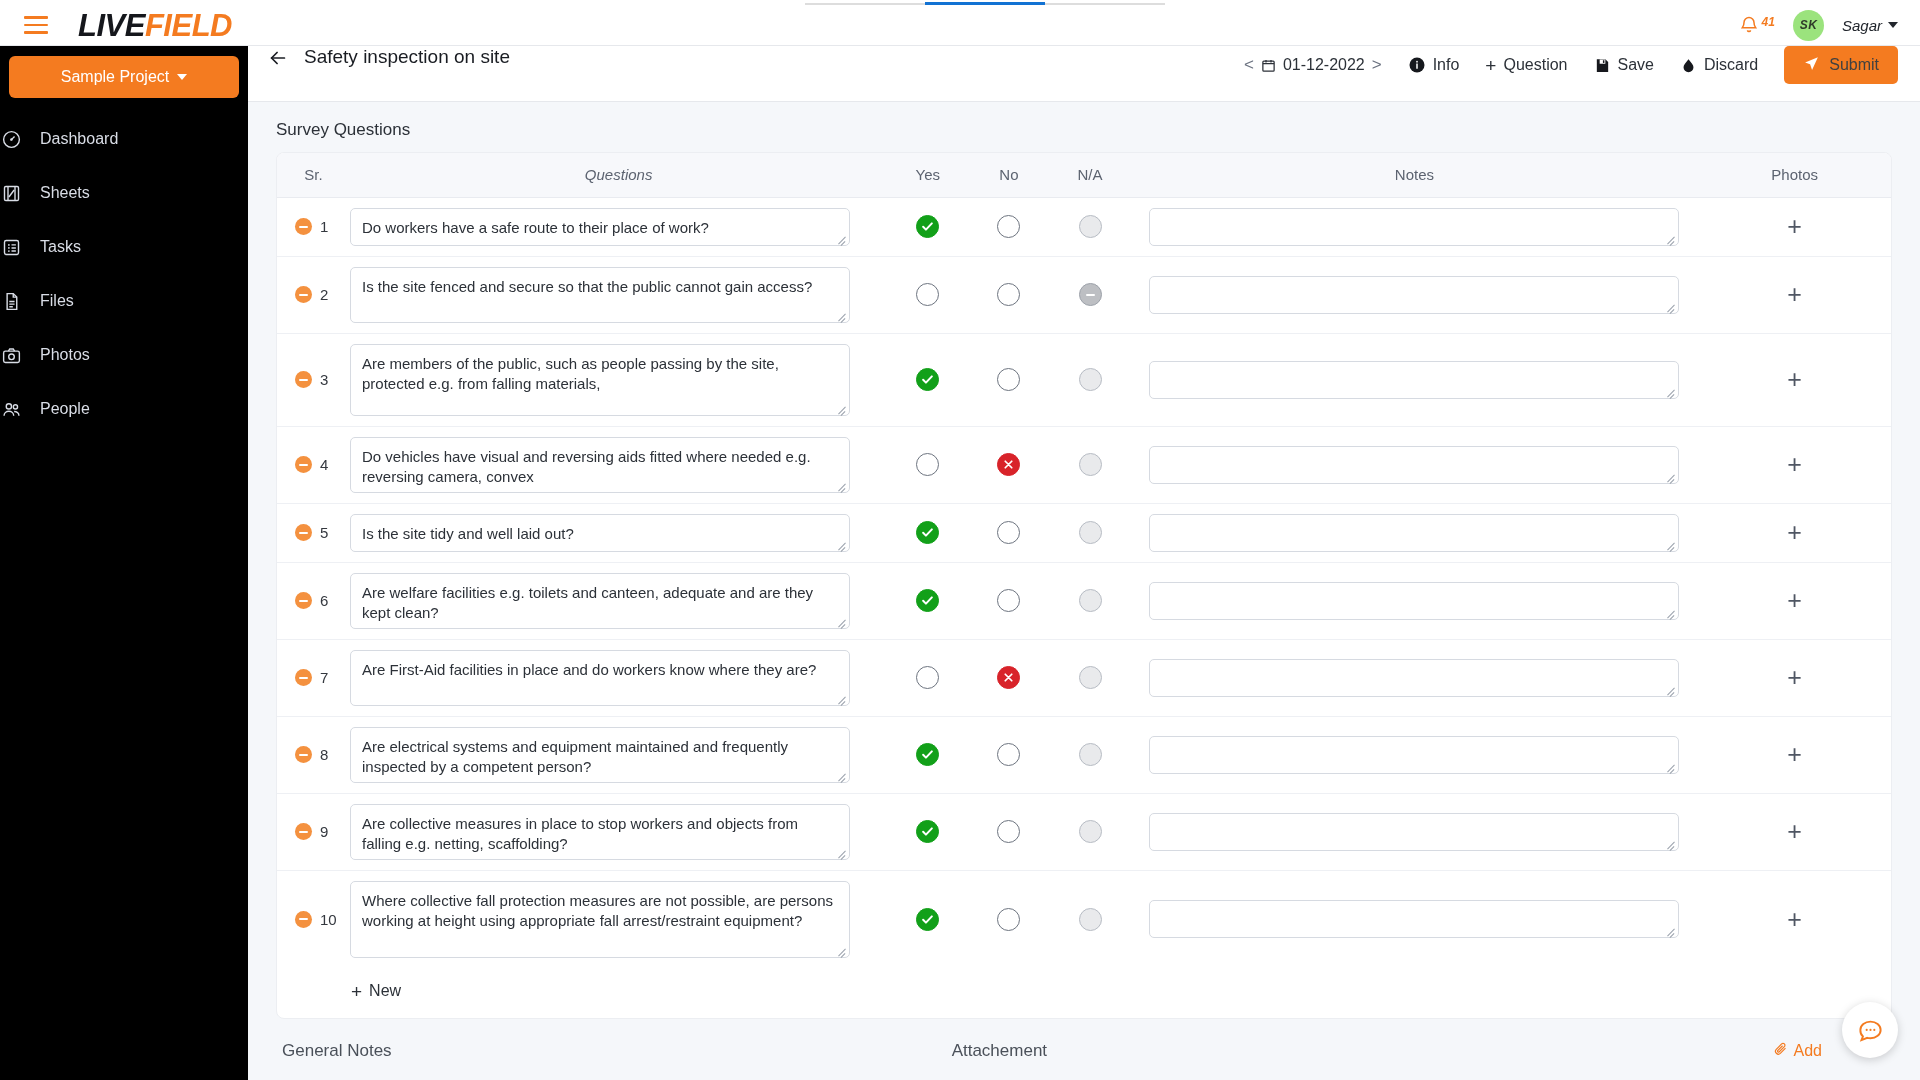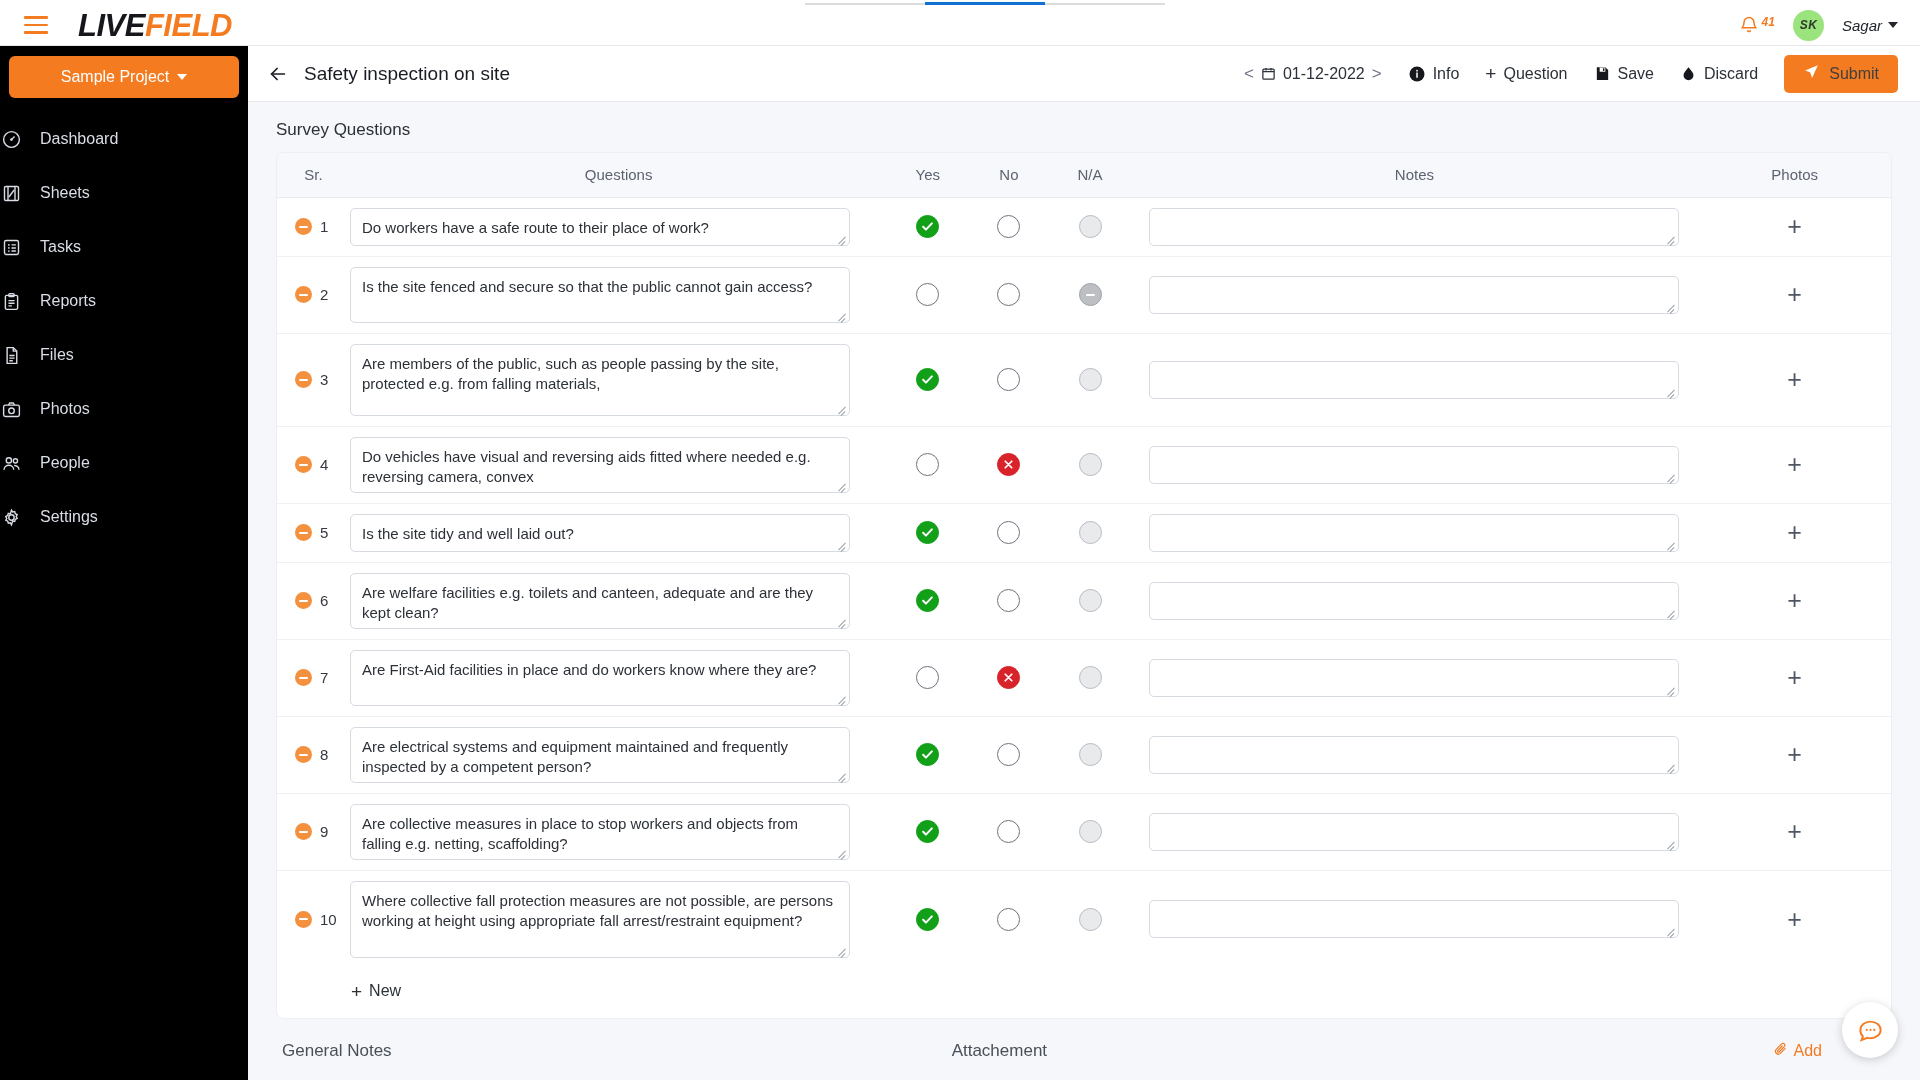--- a/index.html
+++ b/index.html
@@ -56,21 +56,21 @@
     color: #d9dde6; font-size: 16px; cursor: pointer;
   }
   .navicon { width: 22px; height: 22px; display: flex; align-items: center; justify-content: center; flex: 0 0 22px; }
   .navicon svg { width: 21px; height: 21px; display: block; }
 
   
   .main { position: absolute; top: 46px; left: 248px; width: 1672px; height: 1034px; background: #f5f7fa; }
 
   .subheader {
     height: 56px; background: #ffffff; border-bottom: 1px solid #e6e8ec;
-    display: flex; align-items: center; padding: 0 22px 0 18px;
+    display: flex; align-items: flex-start; padding: 0 22px 0 18px;
   }
   .back-arrow { width: 24px; height: 24px; cursor: pointer; display: flex; align-items: center; justify-content: center; }
   .page-title { margin-left: 14px; font-size: 19px; color: #191c22; }
 
   .toolbar { margin-left: auto; display: flex; align-items: center; gap: 26px; }
   .datenav { display: flex; align-items: center; gap: 7px; font-size: 16px; color: #2c3138; cursor: pointer; }
   .datenav .chev { color: #6b7280; font-size: 17px; }
   .cal-icon { width: 15px; height: 15px; }
   .tb-btn { display: flex; align-items: center; gap: 7px; font-size: 16px; color: #2c3138; cursor: pointer; }
   .tb-btn svg { display: block; }
@@ -84,21 +84,21 @@
   .section-label { font-size: 17px; color: #2c3138; margin-bottom: 12px; }
 
   .card { background: #ffffff; border-radius: 8px; border: 1px solid #eceef2; overflow: hidden; }
 
   .tbl { width: 100%; border-collapse: collapse; table-layout: fixed; }
   .tbl thead th {
     background: #f7f8fb; font-size: 15px; color: #5c6370; font-weight: normal;
     height: 44px; border-bottom: 1px solid #e9ebf0;
   }
   .col-sr { width: 72px; }
-  .col-q { width: 530px; }
+  .col-q { width: 530px; font-style: italic; }
   .col-yes { width: 80px; }
   .col-no { width: 80px; }
   .col-na { width: 80px; }
   .col-notes { width: 560px; }
   .col-photos { width: 190px; }
 
   .tbl tbody td { border-bottom: 1px solid #eef0f4; vertical-align: middle; padding: 10px 0; }
   .tbl tbody tr:last-child td { border-bottom: none; }
 
   .sr-cell { display: flex; align-items: center; gap: 8px; padding-left: 18px; }
@@ -228,30 +228,20 @@
             <rect x="4" y="4" width="16" height="16" rx="2"></rect>
             <circle cx="9" cy="9" r="1" fill="#d9dde6" stroke="none"></circle>
             <circle cx="9" cy="12.5" r="1" fill="#d9dde6" stroke="none"></circle>
             <circle cx="9" cy="16" r="1" fill="#d9dde6" stroke="none"></circle>
             <path d="M12 9h5M12 12.5h5M12 16h5"></path>
           </svg>
       </span>
       <span>Tasks</span>
     </div>
 
-    <div class="navitem">
-      <span class="navicon">
-        <svg viewBox="0 0 24 24" fill="none" stroke="#d9dde6" stroke-width="1.6">
-            <rect x="5" y="5" width="14" height="16" rx="1.6"></rect>
-            <rect x="9" y="3" width="6" height="3.4" rx="1"></rect>
-            <path d="M8.5 11h7M8.5 14h7M8.5 17h4"></path>
-          </svg>
-      </span>
-      <span>Reports</span>
-    </div>
 
     <div class="navitem">
       <span class="navicon">
         <svg viewBox="0 0 24 24" fill="none" stroke="#d9dde6" stroke-width="1.6">
             <path d="M7 3h7l4 4v14H7z"></path>
             <path d="M14 3v4h4"></path>
             <path d="M9.5 12h6M9.5 15h6M9.5 18h4"></path>
           </svg>
       </span>
       <span>Files</span>
@@ -273,29 +263,20 @@
         <svg viewBox="0 0 24 24" fill="none" stroke="#d9dde6" stroke-width="1.6">
             <circle cx="9" cy="8.5" r="3"></circle>
             <path d="M3.5 19c0-3 2.5-5 5.5-5s5.5 2 5.5 5"></path>
             <circle cx="16.5" cy="9" r="2.4"></circle>
             <path d="M15 14.2c3 0 5.5 2 5.5 4.8"></path>
           </svg>
       </span>
       <span>People</span>
     </div>
 
-    <div class="navitem">
-      <span class="navicon">
-        <svg viewBox="0 0 24 24" fill="none" stroke="#d9dde6" stroke-width="1.6">
-            <circle cx="12" cy="12" r="3.1"></circle>
-            <path d="M12 3.6l1.3 2.1 2.4-.5.6 2.4 2.2 1.1-1.1 2.2 1.1 2.2-2.2 1.1-.6 2.4-2.4-.5L12 20.4l-1.3-2.3-2.4.5-.6-2.4-2.2-1.1L6.6 13 5.5 10.8l2.2-1.1.6-2.4 2.4.5z"></path>
-          </svg>
-      </span>
-      <span>Settings</span>
-    </div>
 
   </div>
 </div>
 
 <div class="main">
 
   <div class="subheader">
     <div class="back-arrow">
       <svg viewBox="0 0 24 24" width="22" height="22" fill="none" stroke="#1b1e24" stroke-width="1.9" stroke-linecap="round" stroke-linejoin="round">
           <path d="M19 12H5"></path>

